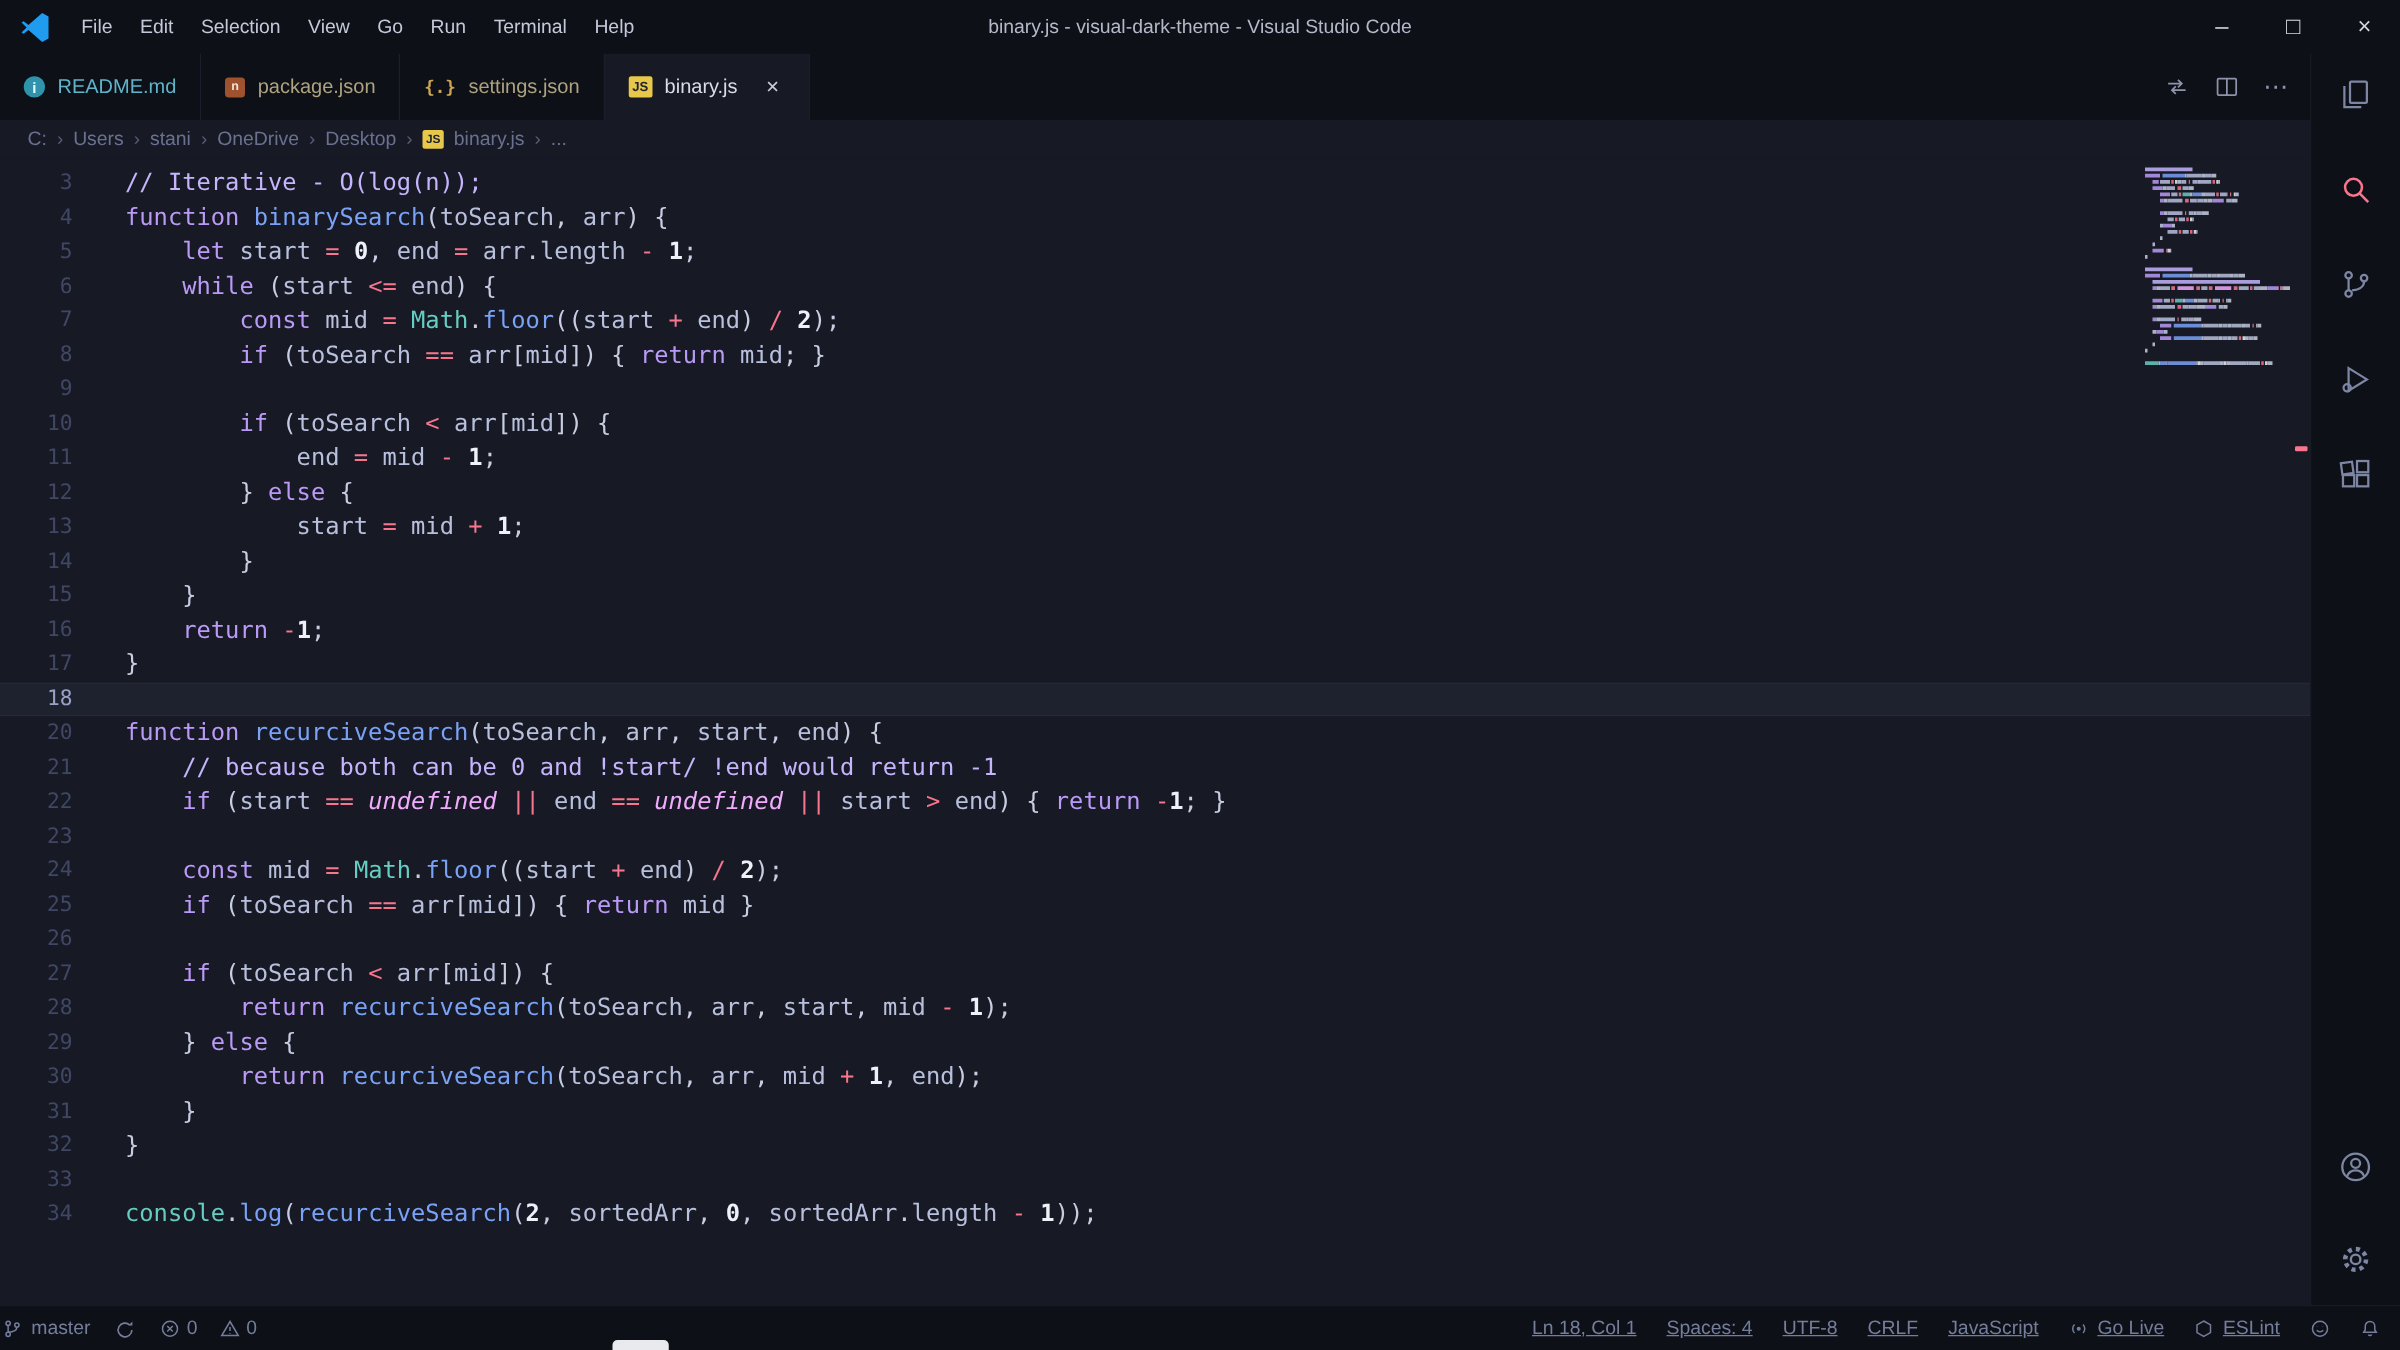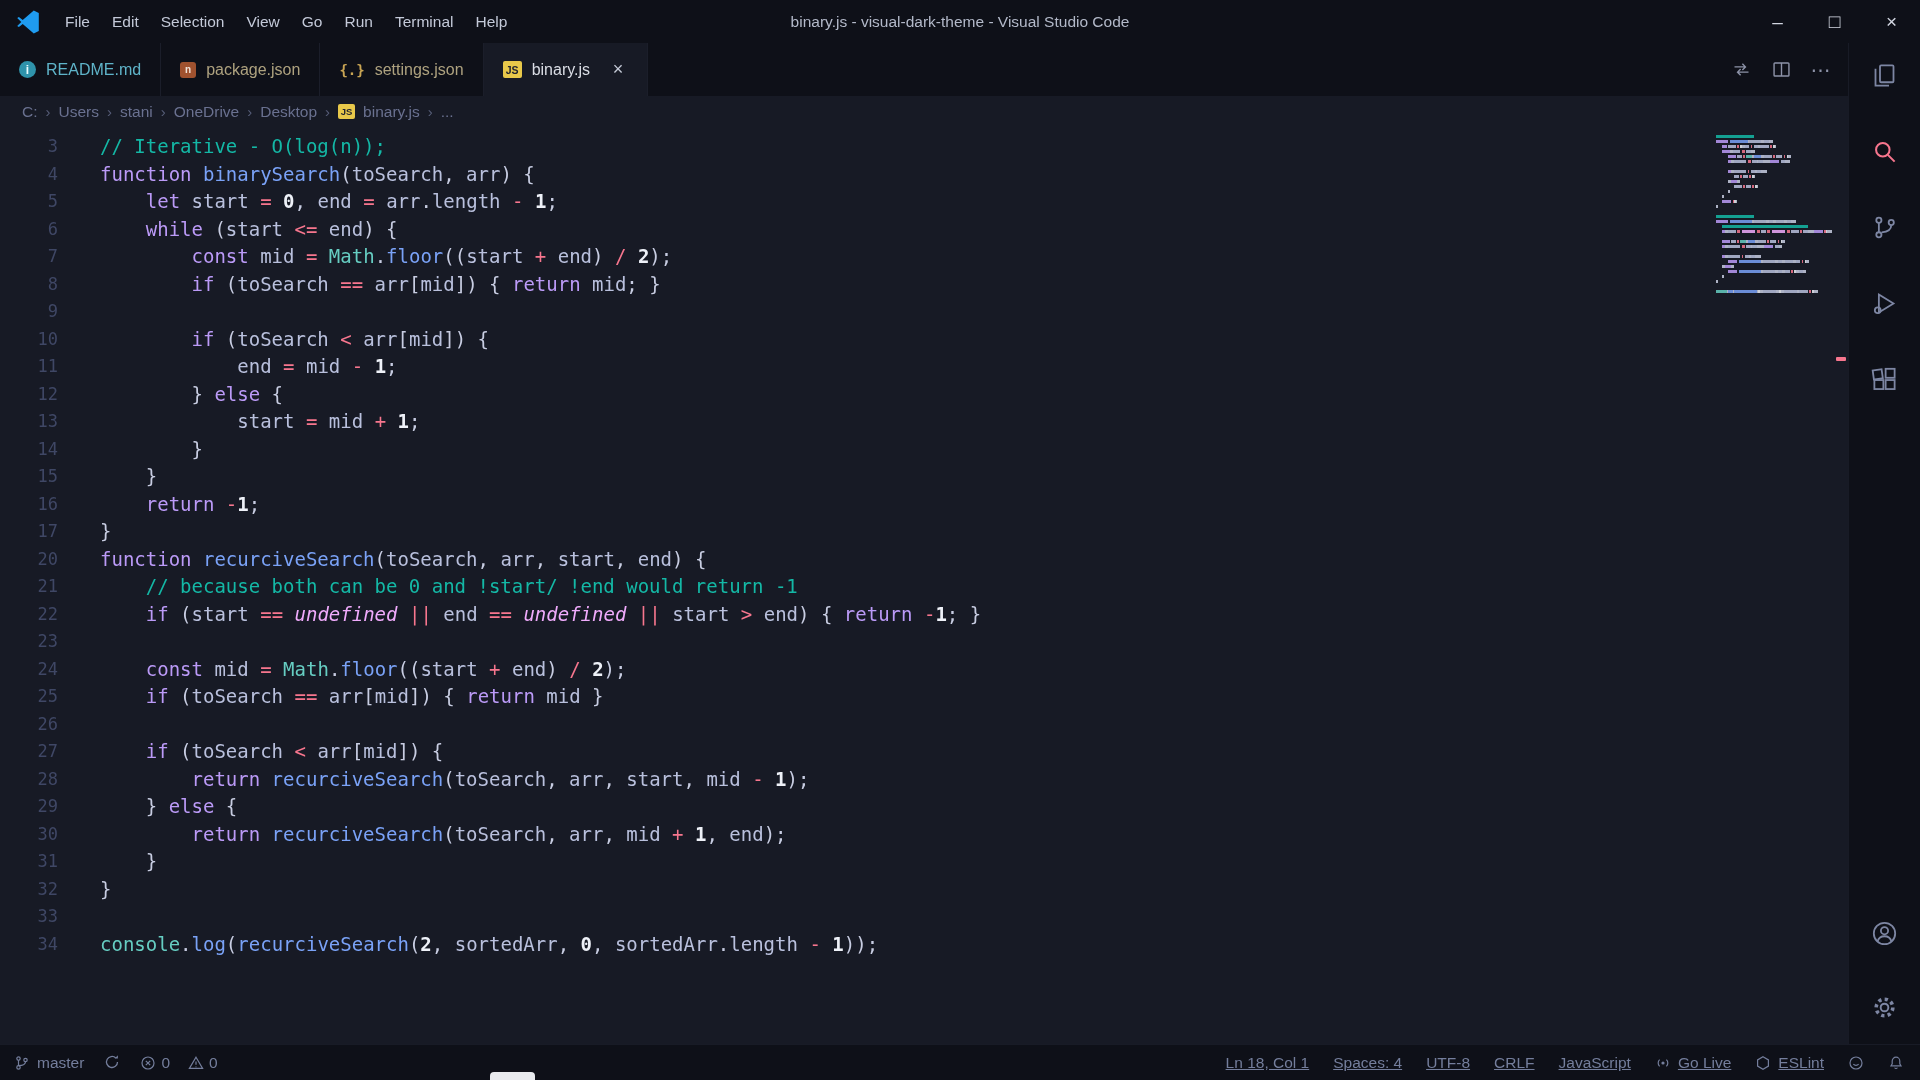--- a/index.html
+++ b/index.html
@@ -47,21 +47,21 @@
 
   
   .editor{flex:1;position:relative;background:#171a25;overflow:hidden;}
   .code-area{position:absolute;inset:0;padding-top:6px;font-family:"DejaVu Sans Mono",monospace;font-size:19px;}
   .code-line{display:flex;height:27.5px;line-height:27.5px;white-space:pre;}
   .line-num{width:58px;flex:none;text-align:right;color:#3f4765;font-size:17px;}
   .line-content{margin-left:42px;}
   .code-line.current{background:rgba(150,162,205,0.06);box-shadow:inset 0 1px 0 rgba(150,162,205,0.07),inset 0 -1px 0 rgba(150,162,205,0.07);}
   .code-line.current .line-num{color:#99a2c5;}
 
-  .tk-cm{color:#14b8a6;}
+  .tk-cm{color:#c4b5fd;}
   .tk-kw{color:#bb9af7;}
   .tk-fn{color:#7aa2f7;}
   .tk-va{color:#b9c0dd;}
   .tk-pl{color:#b9c0dd;}
   .tk-pu{color:#c8cde2;}
   .tk-op{color:#f7768e;}
   .tk-nu{color:#eef1f8;font-weight:bold;}
   .tk-ty{color:#66cdc2;}
   .tk-ud{color:#f0abfc;font-style:italic;}
 
@@ -75,21 +75,21 @@
   
   .activitybar{width:71px;flex:none;background:#0e1018;border-left:1px solid #181b26;position:relative;display:flex;flex-direction:column;align-items:center;}
   .act-top{display:flex;flex-direction:column;gap:28px;margin-top:8px;align-items:center;}
   .act-bottom{position:absolute;bottom:14px;display:flex;flex-direction:column;gap:26px;align-items:center;}
   .act-icon{width:48px;height:48px;display:flex;align-items:center;justify-content:center;color:#7d86a3;}
   .act-icon.accent{color:#f7768e;}
   .act-icon svg{width:27px;height:27px;}
 
   
   .statusbar{position:absolute;bottom:0;left:0;right:0;height:35px;background:#0e1018;border-top:1px solid #181b26;display:flex;align-items:center;color:#747e9c;font-size:15.5px;z-index:5;}
-  .sb-left{display:flex;align-items:flex-start;gap:20px;padding-left:14px;}
+  .sb-left{display:flex;align-items:flex-end;gap:20px;padding-left:2px;}
   .sb-right{margin-left:auto;display:flex;align-items:center;gap:24px;padding-right:16px;text-decoration:underline;}
   .sb-item{display:flex;align-items:center;gap:7px;white-space:nowrap;}
   .sb-item svg{width:16px;height:16px;flex:none;}
   .problems{display:flex;align-items:center;gap:5px;}
   .problems .gap{width:8px;}
 
   .taskbar-hint{position:absolute;left:490px;bottom:0;width:45px;height:8px;background:#e9eaee;border-radius:4px 4px 0 0;z-index:9;}
 </style>
 </head>
 <body>
@@ -183,20 +183,21 @@
             <div class="code-line"><span class="line-num">8</span><span class="line-content"><span class="tk-pl">        </span><span class="tk-kw">if</span><span class="tk-pu"> (</span><span class="tk-va">toSearch</span><span class="tk-pl"> </span><span class="tk-op">==</span><span class="tk-pl"> </span><span class="tk-va">arr</span><span class="tk-pu">[</span><span class="tk-va">mid</span><span class="tk-pu">])</span><span class="tk-pu"> { </span><span class="tk-kw">return</span><span class="tk-pl"> </span><span class="tk-va">mid</span><span class="tk-pu">; }</span></span></div>
             <div class="code-line"><span class="line-num">9</span><span class="line-content"></span></div>
             <div class="code-line"><span class="line-num">10</span><span class="line-content"><span class="tk-pl">        </span><span class="tk-kw">if</span><span class="tk-pu"> (</span><span class="tk-va">toSearch</span><span class="tk-pl"> </span><span class="tk-op">&lt;</span><span class="tk-pl"> </span><span class="tk-va">arr</span><span class="tk-pu">[</span><span class="tk-va">mid</span><span class="tk-pu">]) {</span></span></div>
             <div class="code-line"><span class="line-num">11</span><span class="line-content"><span class="tk-pl">            </span><span class="tk-va">end</span><span class="tk-pl"> </span><span class="tk-op">=</span><span class="tk-pl"> </span><span class="tk-va">mid</span><span class="tk-pl"> </span><span class="tk-op">-</span><span class="tk-pl"> </span><span class="tk-nu">1</span><span class="tk-pu">;</span></span></div>
             <div class="code-line"><span class="line-num">12</span><span class="line-content"><span class="tk-pl">        </span><span class="tk-pu">} </span><span class="tk-kw">else</span><span class="tk-pu"> {</span></span></div>
             <div class="code-line"><span class="line-num">13</span><span class="line-content"><span class="tk-pl">            </span><span class="tk-va">start</span><span class="tk-pl"> </span><span class="tk-op">=</span><span class="tk-pl"> </span><span class="tk-va">mid</span><span class="tk-pl"> </span><span class="tk-op">+</span><span class="tk-pl"> </span><span class="tk-nu">1</span><span class="tk-pu">;</span></span></div>
             <div class="code-line"><span class="line-num">14</span><span class="line-content"><span class="tk-pl">        </span><span class="tk-pu">}</span></span></div>
             <div class="code-line"><span class="line-num">15</span><span class="line-content"><span class="tk-pl">    </span><span class="tk-pu">}</span></span></div>
             <div class="code-line"><span class="line-num">16</span><span class="line-content"><span class="tk-pl">    </span><span class="tk-kw">return</span><span class="tk-pl"> </span><span class="tk-op">-</span><span class="tk-nu">1</span><span class="tk-pu">;</span></span></div>
             <div class="code-line"><span class="line-num">17</span><span class="line-content"><span class="tk-pu">}</span></span></div>
+            <div class="code-line current"><span class="line-num">18</span><span class="line-content"></span></div>
             <div class="code-line"><span class="line-num">20</span><span class="line-content"><span class="tk-kw">function</span><span class="tk-pl"> </span><span class="tk-fn">recurciveSearch</span><span class="tk-pu">(</span><span class="tk-va">toSearch</span><span class="tk-pu">, </span><span class="tk-va">arr</span><span class="tk-pu">, </span><span class="tk-va">start</span><span class="tk-pu">, </span><span class="tk-va">end</span><span class="tk-pu">) {</span></span></div>
             <div class="code-line"><span class="line-num">21</span><span class="line-content"><span class="tk-pl">    </span><span class="tk-cm">// because both can be 0 and !start/ !end would return -1</span></span></div>
             <div class="code-line"><span class="line-num">22</span><span class="line-content"><span class="tk-pl">    </span><span class="tk-kw">if</span><span class="tk-pu"> (</span><span class="tk-va">start</span><span class="tk-pl"> </span><span class="tk-op">==</span><span class="tk-pl"> </span><span class="tk-ud">undefined</span><span class="tk-pl"> </span><span class="tk-op">||</span><span class="tk-pl"> </span><span class="tk-va">end</span><span class="tk-pl"> </span><span class="tk-op">==</span><span class="tk-pl"> </span><span class="tk-ud">undefined</span><span class="tk-pl"> </span><span class="tk-op">||</span><span class="tk-pl"> </span><span class="tk-va">start</span><span class="tk-pl"> </span><span class="tk-op">&gt;</span><span class="tk-pl"> </span><span class="tk-va">end</span><span class="tk-pu">) { </span><span class="tk-kw">return</span><span class="tk-pl"> </span><span class="tk-op">-</span><span class="tk-nu">1</span><span class="tk-pu">; }</span></span></div>
             <div class="code-line"><span class="line-num">23</span><span class="line-content"></span></div>
             <div class="code-line"><span class="line-num">24</span><span class="line-content"><span class="tk-pl">    </span><span class="tk-kw">const</span><span class="tk-pl"> </span><span class="tk-va">mid</span><span class="tk-pl"> </span><span class="tk-op">=</span><span class="tk-pl"> </span><span class="tk-ty">Math</span><span class="tk-pu">.</span><span class="tk-fn">floor</span><span class="tk-pu">((</span><span class="tk-va">start</span><span class="tk-pl"> </span><span class="tk-op">+</span><span class="tk-pl"> </span><span class="tk-va">end</span><span class="tk-pu">)</span><span class="tk-pl"> </span><span class="tk-op">/</span><span class="tk-pl"> </span><span class="tk-nu">2</span><span class="tk-pu">);</span></span></div>
             <div class="code-line"><span class="line-num">25</span><span class="line-content"><span class="tk-pl">    </span><span class="tk-kw">if</span><span class="tk-pu"> (</span><span class="tk-va">toSearch</span><span class="tk-pl"> </span><span class="tk-op">==</span><span class="tk-pl"> </span><span class="tk-va">arr</span><span class="tk-pu">[</span><span class="tk-va">mid</span><span class="tk-pu">])</span><span class="tk-pu"> { </span><span class="tk-kw">return</span><span class="tk-pl"> </span><span class="tk-va">mid</span><span class="tk-pu"> }</span></span></div>
             <div class="code-line"><span class="line-num">26</span><span class="line-content"></span></div>
             <div class="code-line"><span class="line-num">27</span><span class="line-content"><span class="tk-pl">    </span><span class="tk-kw">if</span><span class="tk-pu"> (</span><span class="tk-va">toSearch</span><span class="tk-pl"> </span><span class="tk-op">&lt;</span><span class="tk-pl"> </span><span class="tk-va">arr</span><span class="tk-pu">[</span><span class="tk-va">mid</span><span class="tk-pu">]) {</span></span></div>
             <div class="code-line"><span class="line-num">28</span><span class="line-content"><span class="tk-pl">        </span><span class="tk-kw">return</span><span class="tk-pl"> </span><span class="tk-fn">recurciveSearch</span><span class="tk-pu">(</span><span class="tk-va">toSearch</span><span class="tk-pu">, </span><span class="tk-va">arr</span><span class="tk-pu">, </span><span class="tk-va">start</span><span class="tk-pu">, </span><span class="tk-va">mid</span><span class="tk-pl"> </span><span class="tk-op">-</span><span class="tk-pl"> </span><span class="tk-nu">1</span><span class="tk-pu">);</span></span></div>
             <div class="code-line"><span class="line-num">29</span><span class="line-content"><span class="tk-pl">    </span><span class="tk-pu">} </span><span class="tk-kw">else</span><span class="tk-pu"> {</span></span></div>

